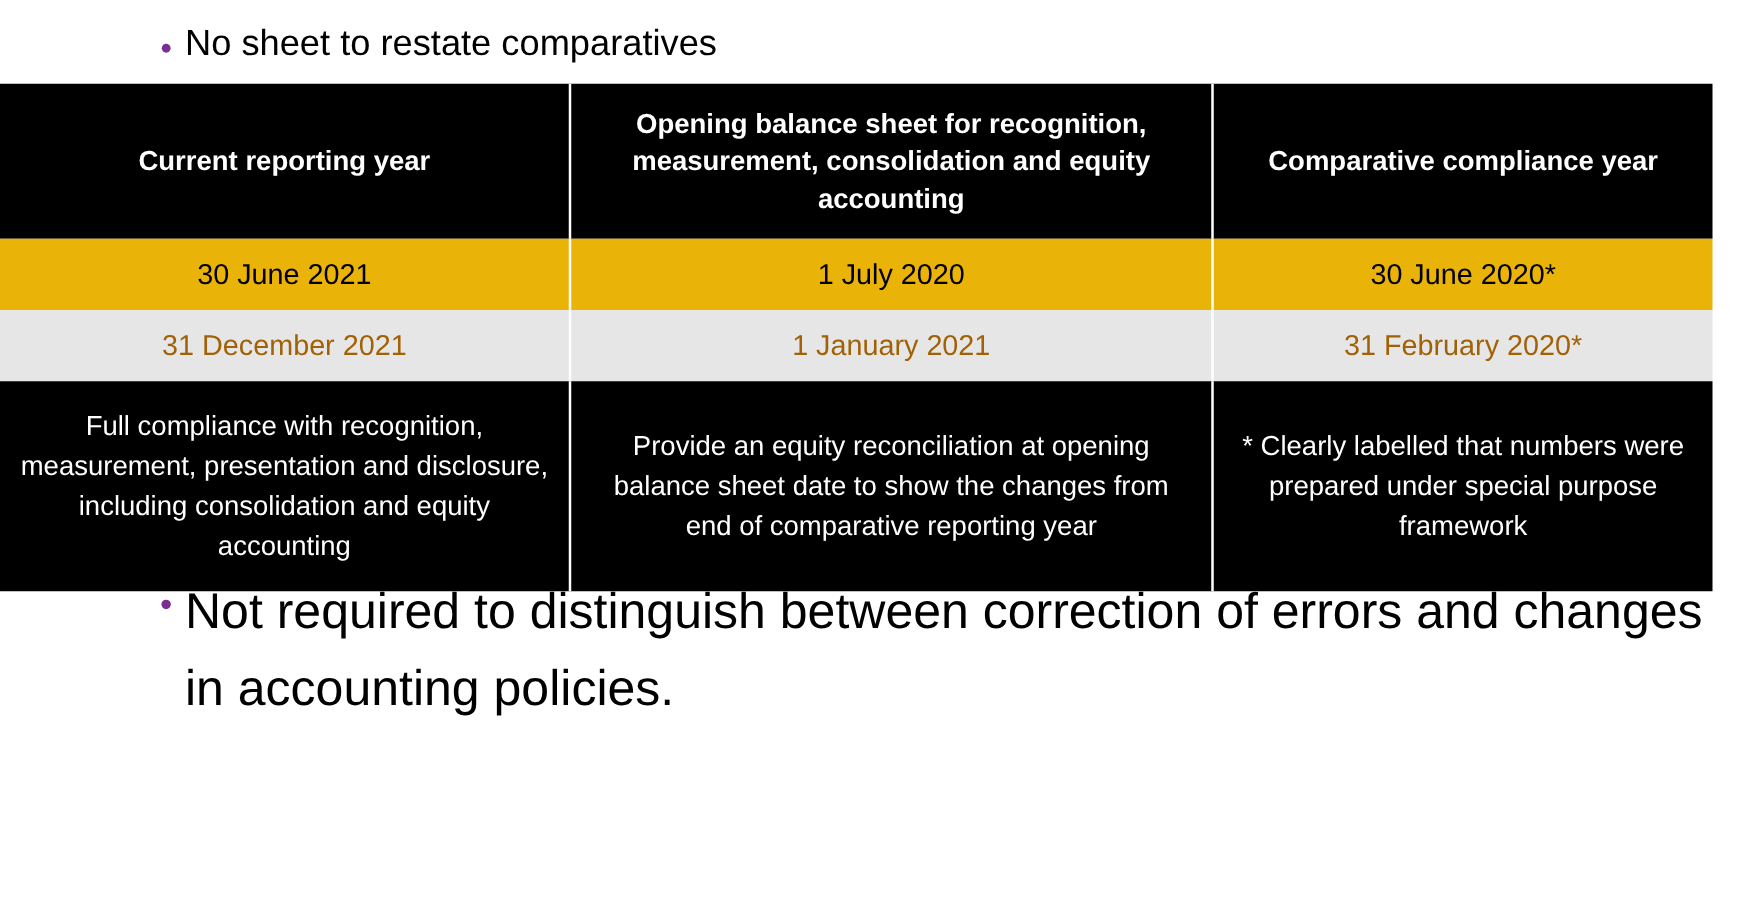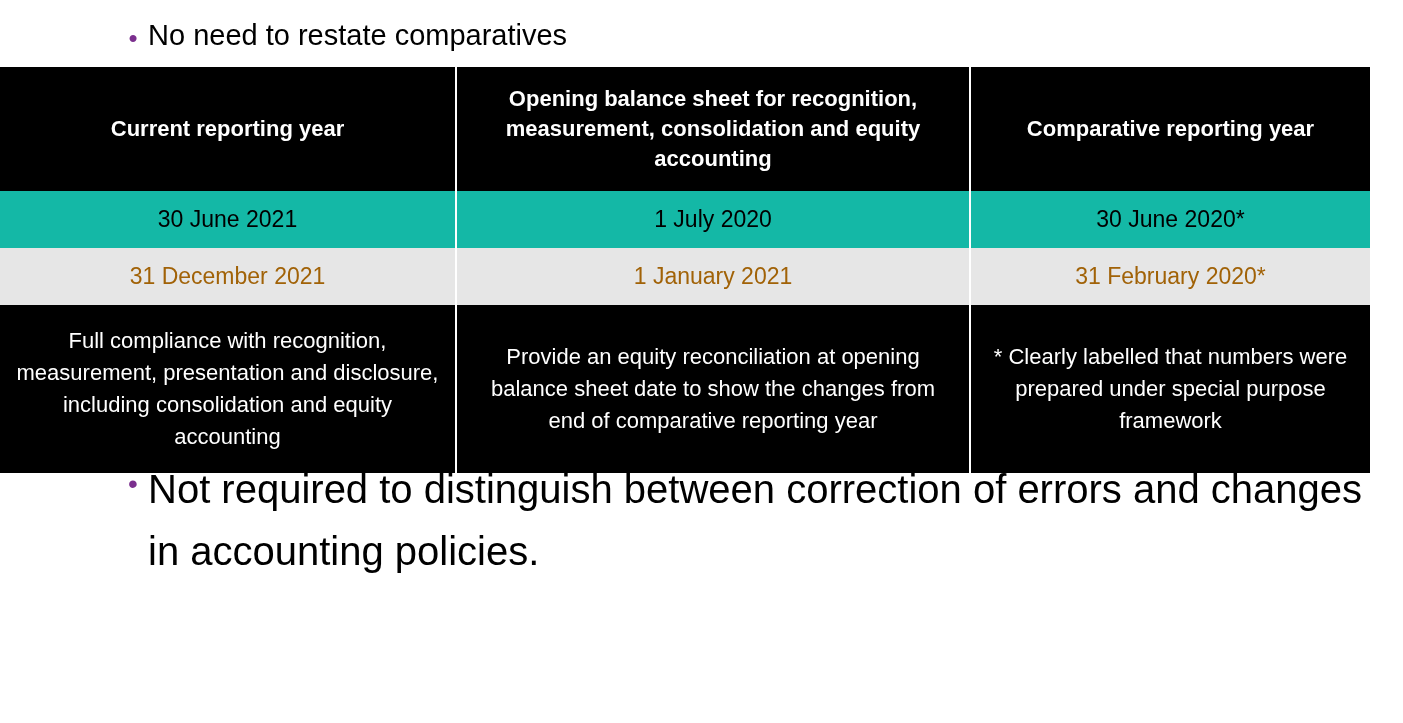--- a/index.html
+++ b/index.html
@@ -82,21 +82,21 @@
   }
   .tbl tr.header-row th {
     background: #000000;
     color: #ffffff;
     font-size: 22px;
     font-weight: bold;
     line-height: 1.35;
     height: 112px;
   }
   .tbl tr.data-row-a td {
-    background: #14b8a6;
+    background: #eab308;
     color: #000000;
     font-size: 23px;
     height: 45px;
   }
   .tbl tr.data-row-b td {
     background: #e6e6e6;
     color: #a16207;
     font-size: 23px;
     height: 45px;
   }
@@ -115,34 +115,34 @@
   .tbl td:first-child, .tbl th:first-child { border-left: none; }
   .tbl td:last-child, .tbl th:last-child { border-right: none; }
 </style>
 </head>
 <body>
 
 <div class="slide">
 
   <div class="bullet-row top-bullet">
     <span class="bullet-dot">•</span>
-    <span class="bullet-text">No need to restate comparatives</span>
+    <span class="bullet-text">No sheet to restate comparatives</span>
   </div>
 
   <table class="tbl">
     <colgroup>
       <col class="col1">
       <col class="col2">
       <col class="col3">
     </colgroup>
     <tbody>
       <tr class="header-row">
         <th>Current reporting year</th>
         <th>Opening balance sheet for recognition, measurement, consolidation and equity accounting</th>
-        <th>Comparative reporting year</th>
+        <th>Comparative compliance year</th>
       </tr>
       <tr class="data-row-a">
         <td>30 June 2021</td>
         <td>1 July 2020</td>
         <td>30 June 2020*</td>
       </tr>
       <tr class="data-row-b">
         <td>31 December  2021</td>
         <td>1 January 2021</td>
         <td>31 February 2020*</td>

